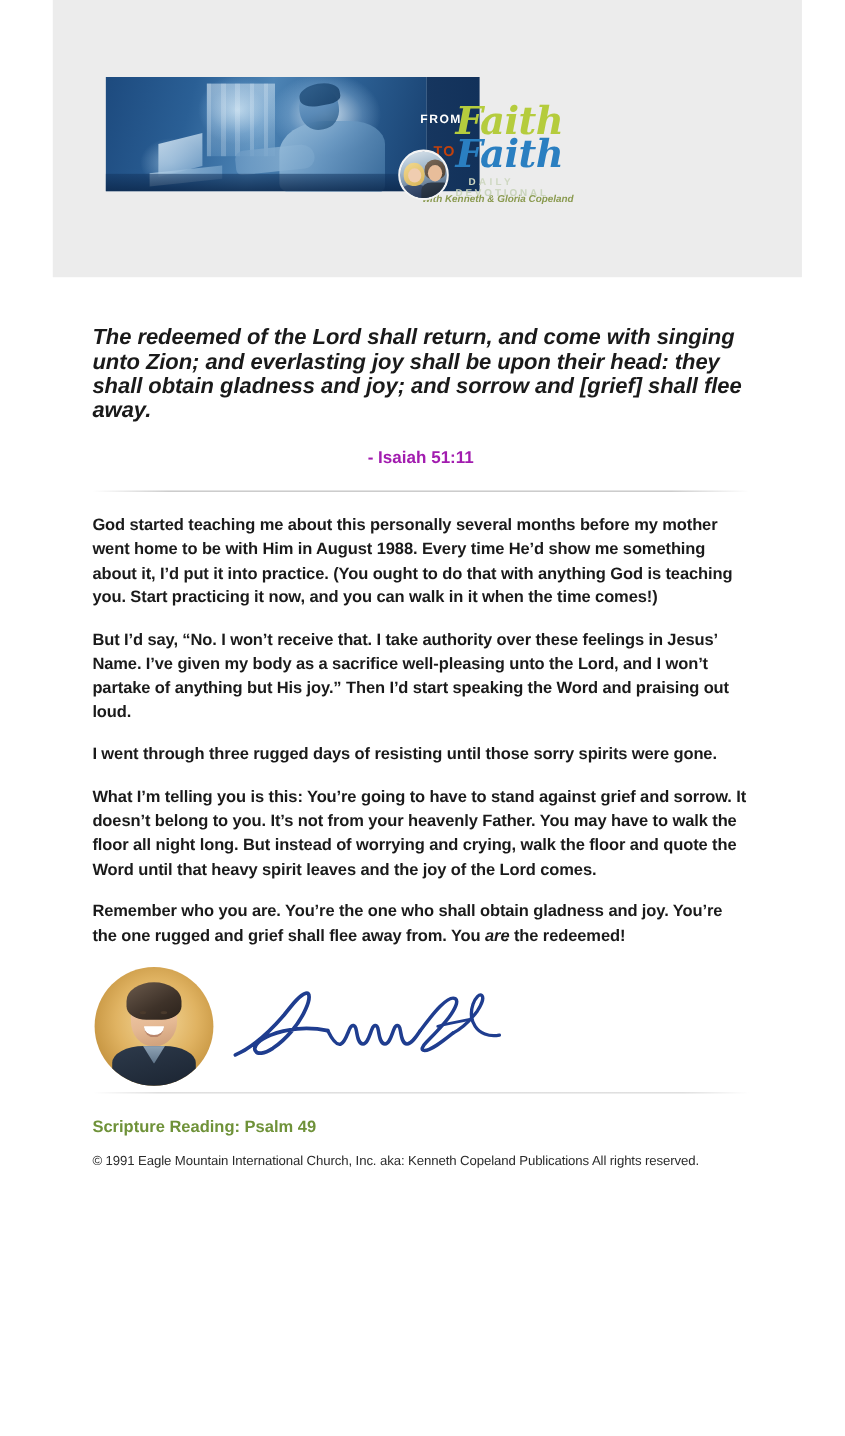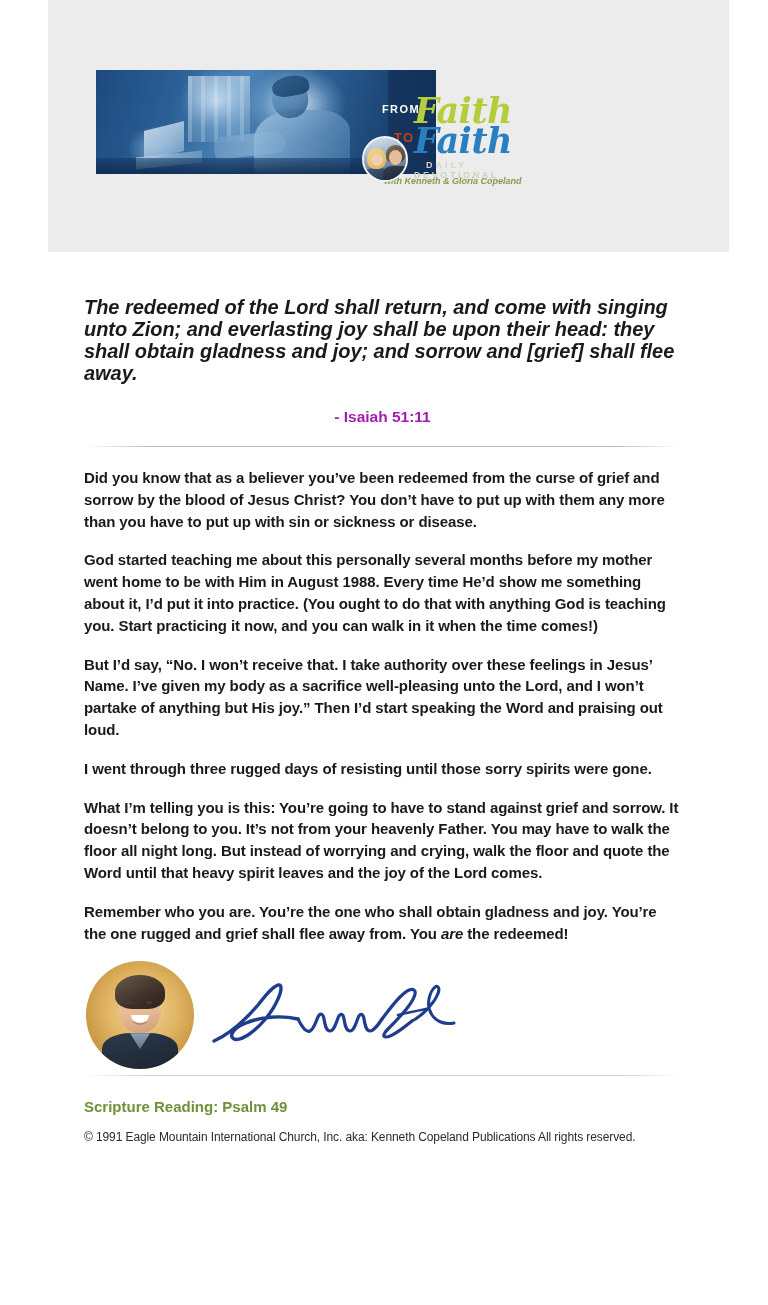--- a/index.html
+++ b/index.html
@@ -419,21 +419,20 @@
 <div class="content">
 
 
   <p class="scripture">The redeemed of the Lord shall return, and come with singing unto Zion; and everlasting joy shall be upon their head: they shall obtain gladness and joy; and sorrow and [grief] shall flee away.</p>
 
   <p class="attribution">- Isaiah 51:11</p>
 
   <hr class="divider">
 
   <div class="body-text">
-    <p>Did you know that as a believer you’ve been redeemed from the curse of grief and sorrow by the blood of Jesus Christ? You don’t have to put up with them any more than you have to put up with sin or sickness or disease.</p>
     <p>God started teaching me about this personally several months before my mother went home to be with Him in August 1988. Every time He’d show me something about it, I’d put it into practice. (You ought to do that with anything God is teaching you. Start practicing it now, and you can walk in it when the time comes!)</p>
     <p>But I’d say, “No. I won’t receive that. I take authority over these feelings in Jesus’ Name. I’ve given my body as a sacrifice well-pleasing unto the Lord, and I won’t partake of anything but His joy.” Then I’d start speaking the Word and praising out loud.</p>
     <p>I went through three rugged days of resisting until those sorry spirits were gone.</p>
     <p>What I’m telling you is this: You’re going to have to stand against grief and sorrow. It doesn’t belong to you. It’s not from your heavenly Father. You may have to walk the floor all night long. But instead of worrying and crying, walk the floor and quote the Word until that heavy spirit leaves and the joy of the Lord comes.</p>
     <p><span>Remember who you are. You’re the one who shall obtain gladness and joy. You’re the one rugged and grief shall flee away from. You </span><em>are</em><span> the redeemed!</span></p>
   </div>
 
   <div class="signature-block">
     <div class="portrait">
       <div class="pt-body"></div>

